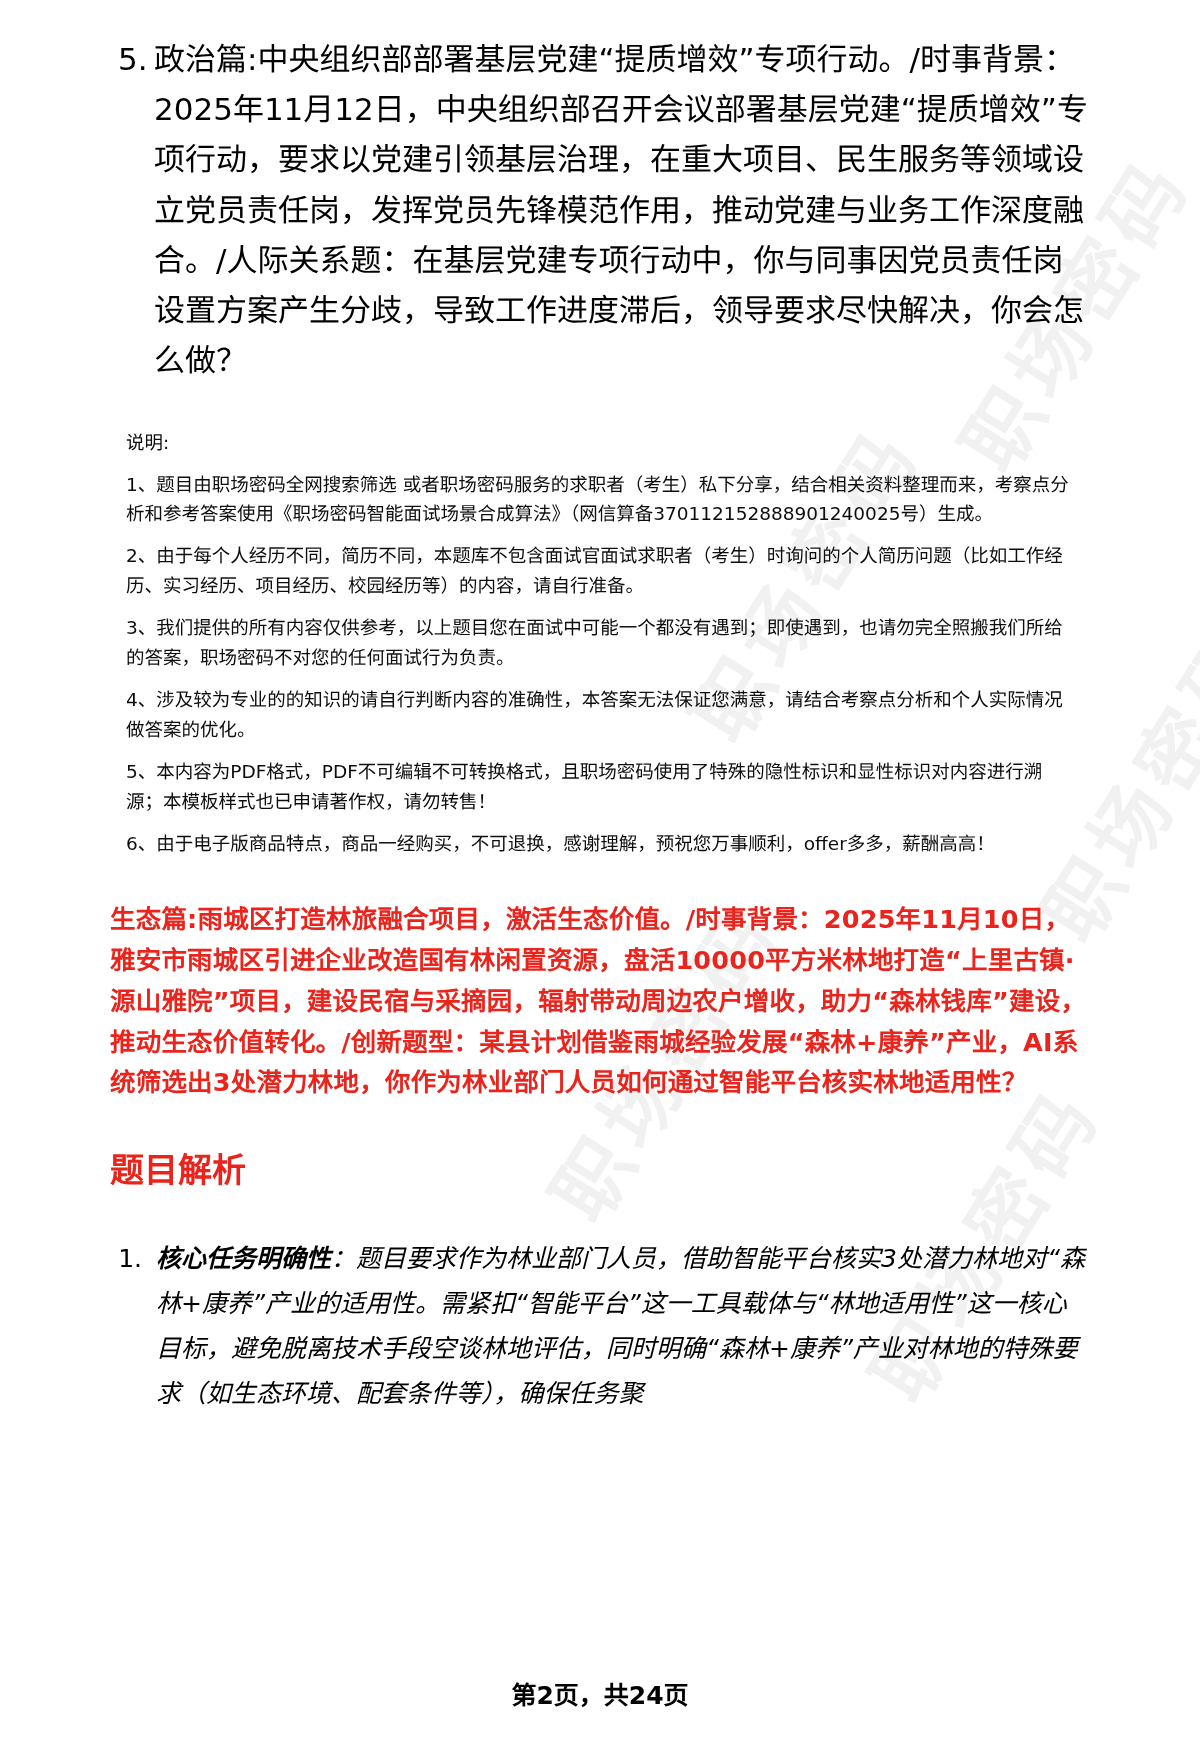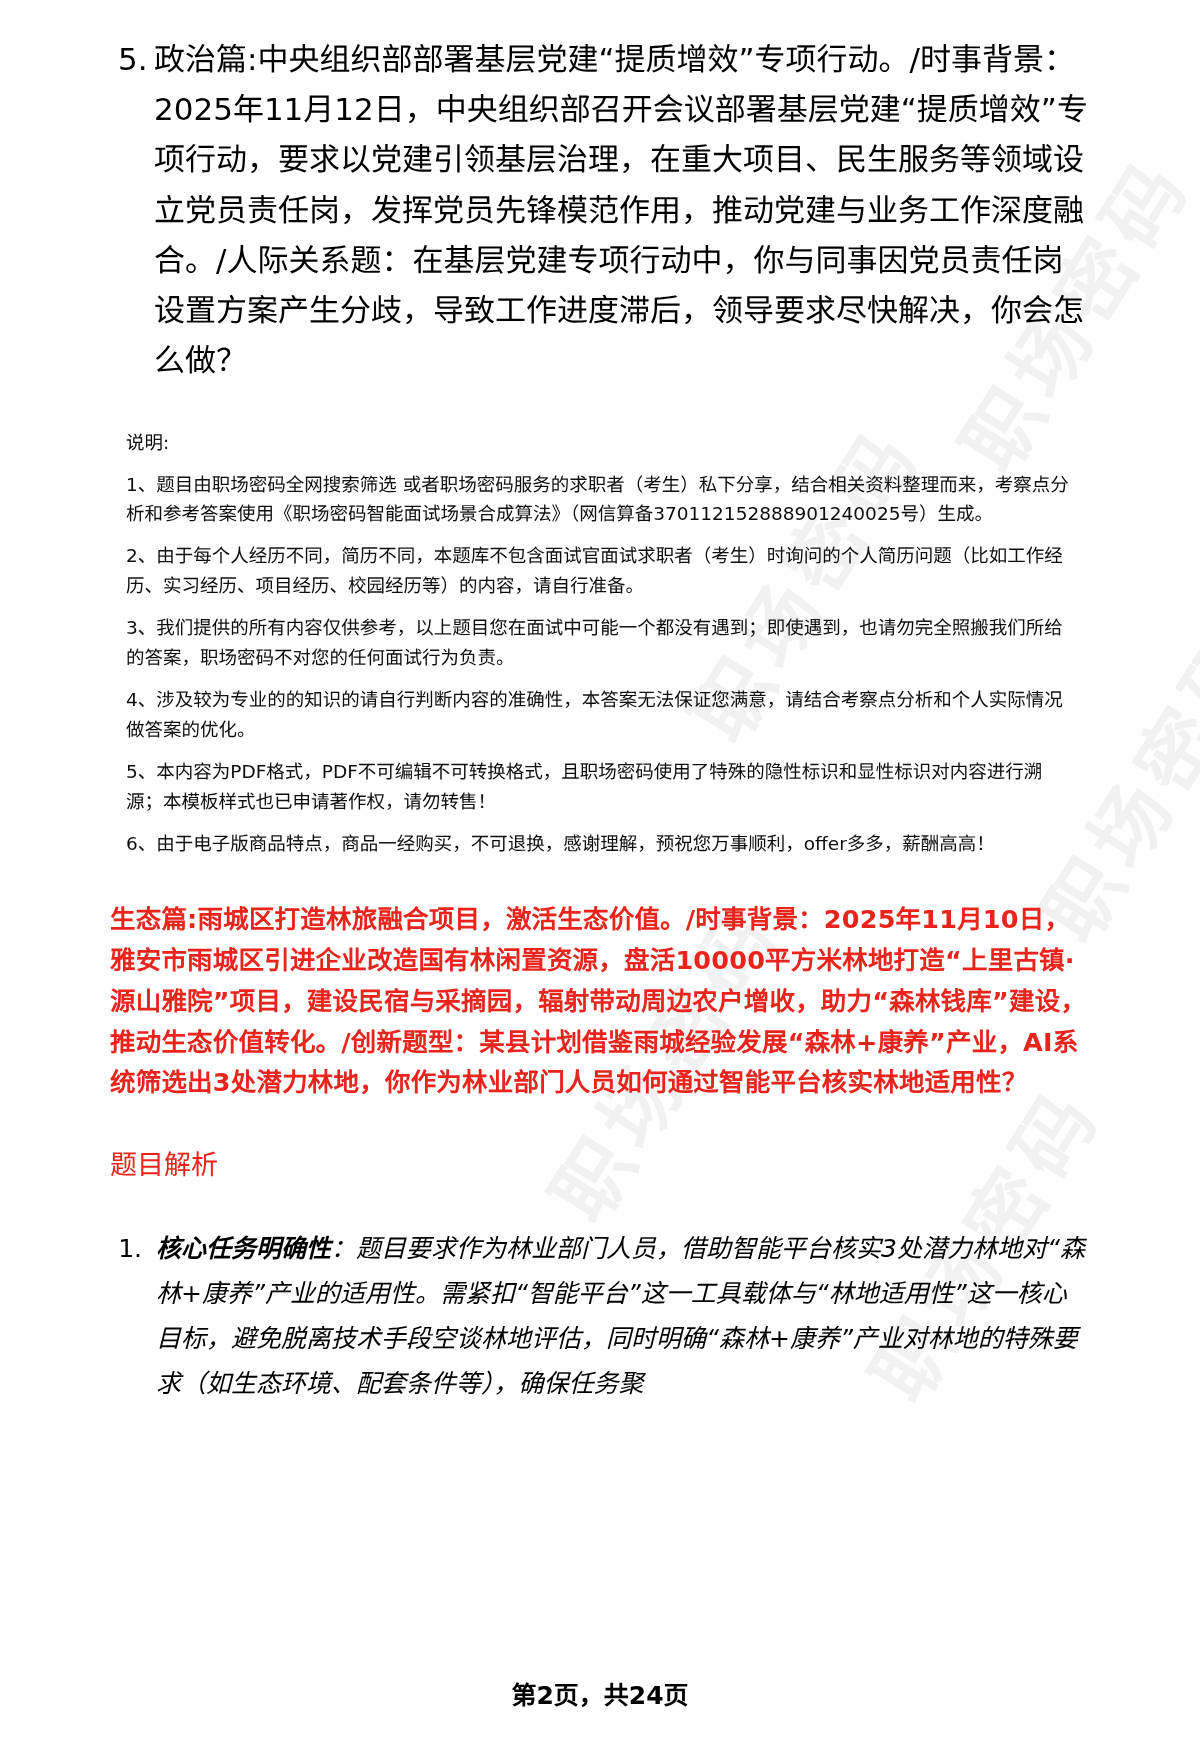--- a/index.html
+++ b/index.html
@@ -105,22 +105,22 @@
     margin-top: 40px;
     color: #e8241c;
     font-weight: 700;
     font-size: 25.5px;
     line-height: 1.60;
     letter-spacing: 0.2px;
   }
   .red-heading {
     margin-top: 42px;
     color: #e8241c;
-    font-weight: 400;
-    font-size: 27px;
+    font-weight: 700;
+    font-size: 34px;
     line-height: 1.5;
   }
 
   
   .analysis {
     margin-top: 40px;
   }
   .a-item {
     display: flex;
     align-items: flex-start;

